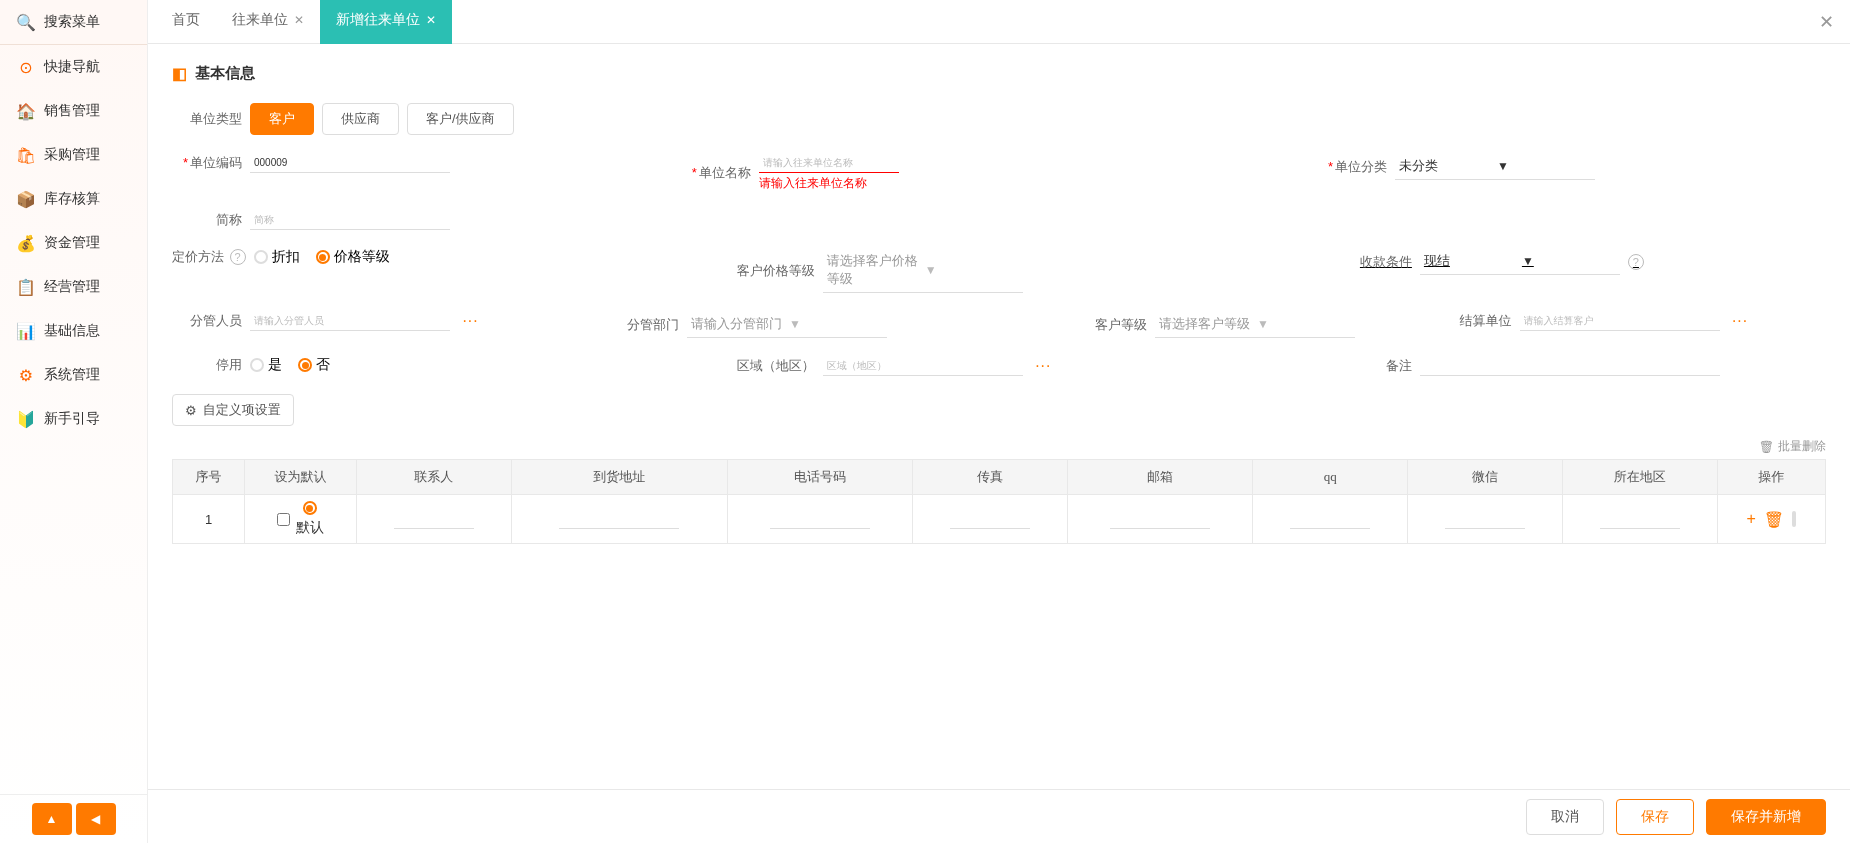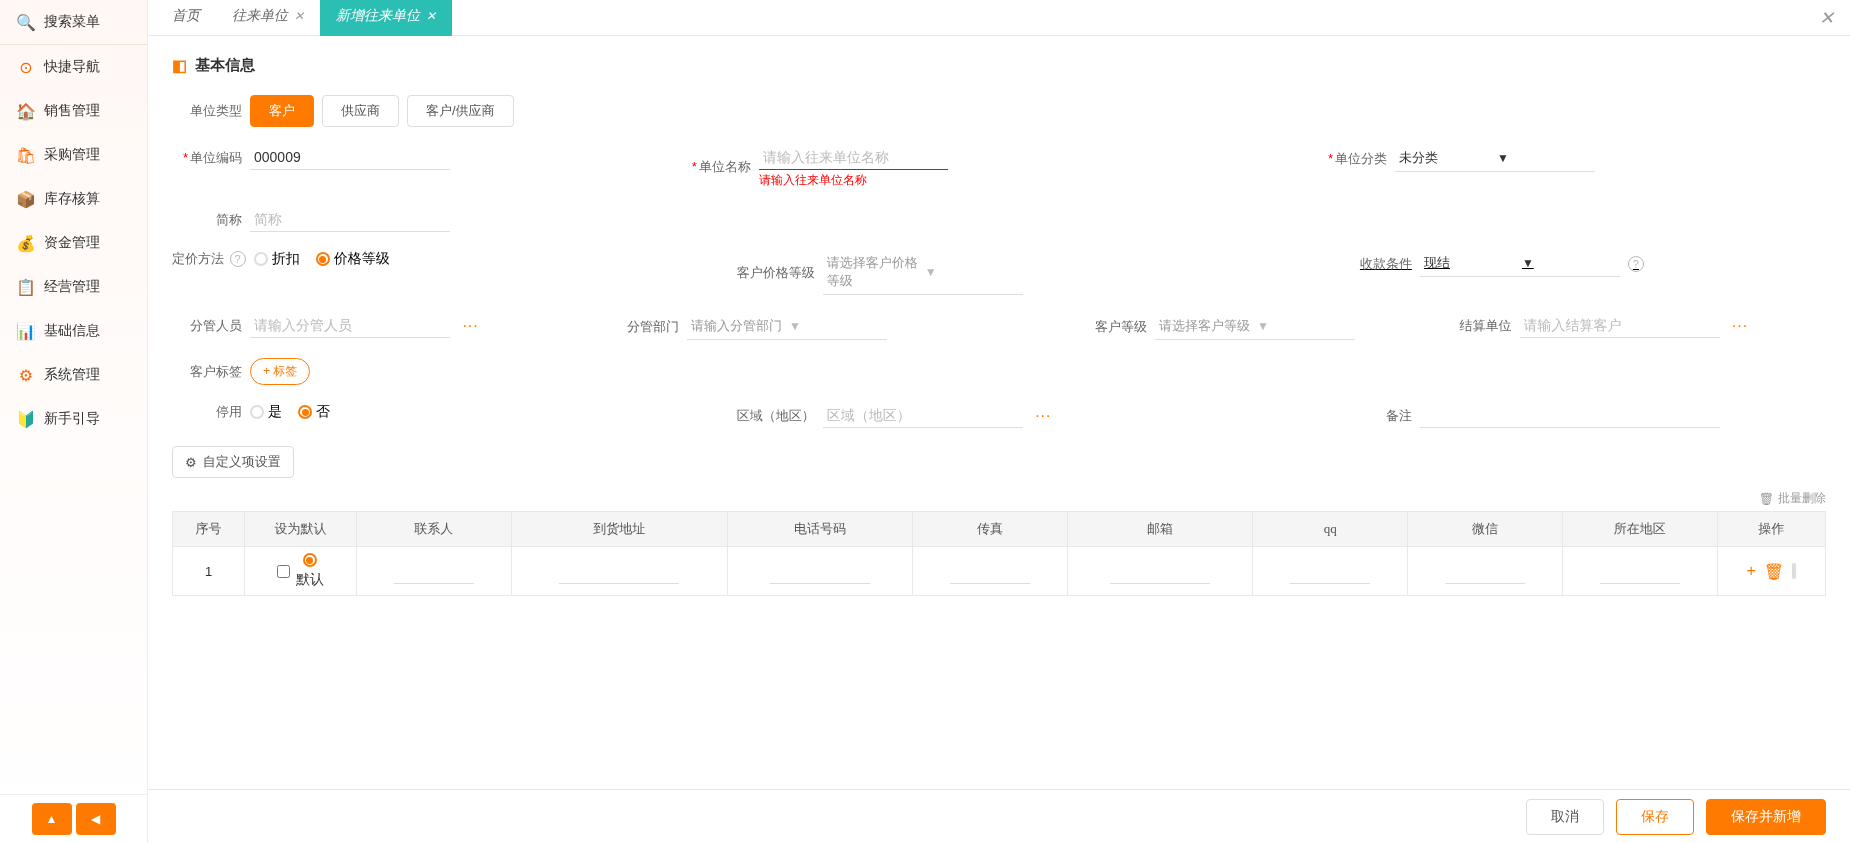--- a/index.html
+++ b/index.html
@@ -48,24 +48,23 @@
       flex-direction: column;
       overflow: hidden;
     }
 
     
     .tab-bar {
       display: flex;
       align-items: center;
       background: #fff;
       border-bottom: 1px solid #e8e8e8;
-      height: 36px;
+      height: 44px;
       padding: 0 8px;
       flex-shrink: 0;
-      font-style: italic;
     }
     .tab {
       display: flex;
       align-items: center;
       height: 44px;
       padding: 0 16px;
       cursor: pointer;
       font-size: 14px;
       color: #666;
       gap: 6px;
@@ -128,21 +127,21 @@
       min-width: 70px;
       text-align: right;
     }
     .required-mark { color: #f00; margin-right: 2px; }
     .form-input {
       flex: 1;
       max-width: 220px;
       border: none;
       border-bottom: 1px solid #ddd;
       padding: 4px 4px;
-      font-size: 14px;
+      font-size: 10px;
       outline: none;
       color: #333;
     }
     .form-input::placeholder { color: #bbb; }
     .form-input.error-border { border-bottom: 1px solid #f00; }
     .error-text { color: #f00; font-size: 12px; margin-top: 2px; margin-left: 78px; }
 
     
     .type-btn-group { display: flex; gap: 8px; }
     .type-btn {
@@ -464,26 +463,20 @@
           <span class="caret">▼</span>
         </div>
       </div>
       <div class="form-field" style="flex: 1.2;">
         <span class="form-label" style="min-width:60px;">结算单位</span>
         <input class="form-input" style="max-width: 200px;" placeholder="请输入结算客户">
         <span class="dots-btn">···</span>
       </div>
     </div>
 
-    <div class="form-row">
-      <div class="form-field">
-        <span class="form-label">客户标签</span>
-        <button class="tag-btn">+ 标签</button>
-      </div>
-    </div>
 
     <div class="form-row">
       <div class="form-field" style="flex: 1.4;">
         <span class="form-label">停用</span>
         <div class="radio-group">
           <div class="radio-item">
             <div class="radio-circle"></div>
             <span>是</span>
           </div>
           <div class="radio-item">

